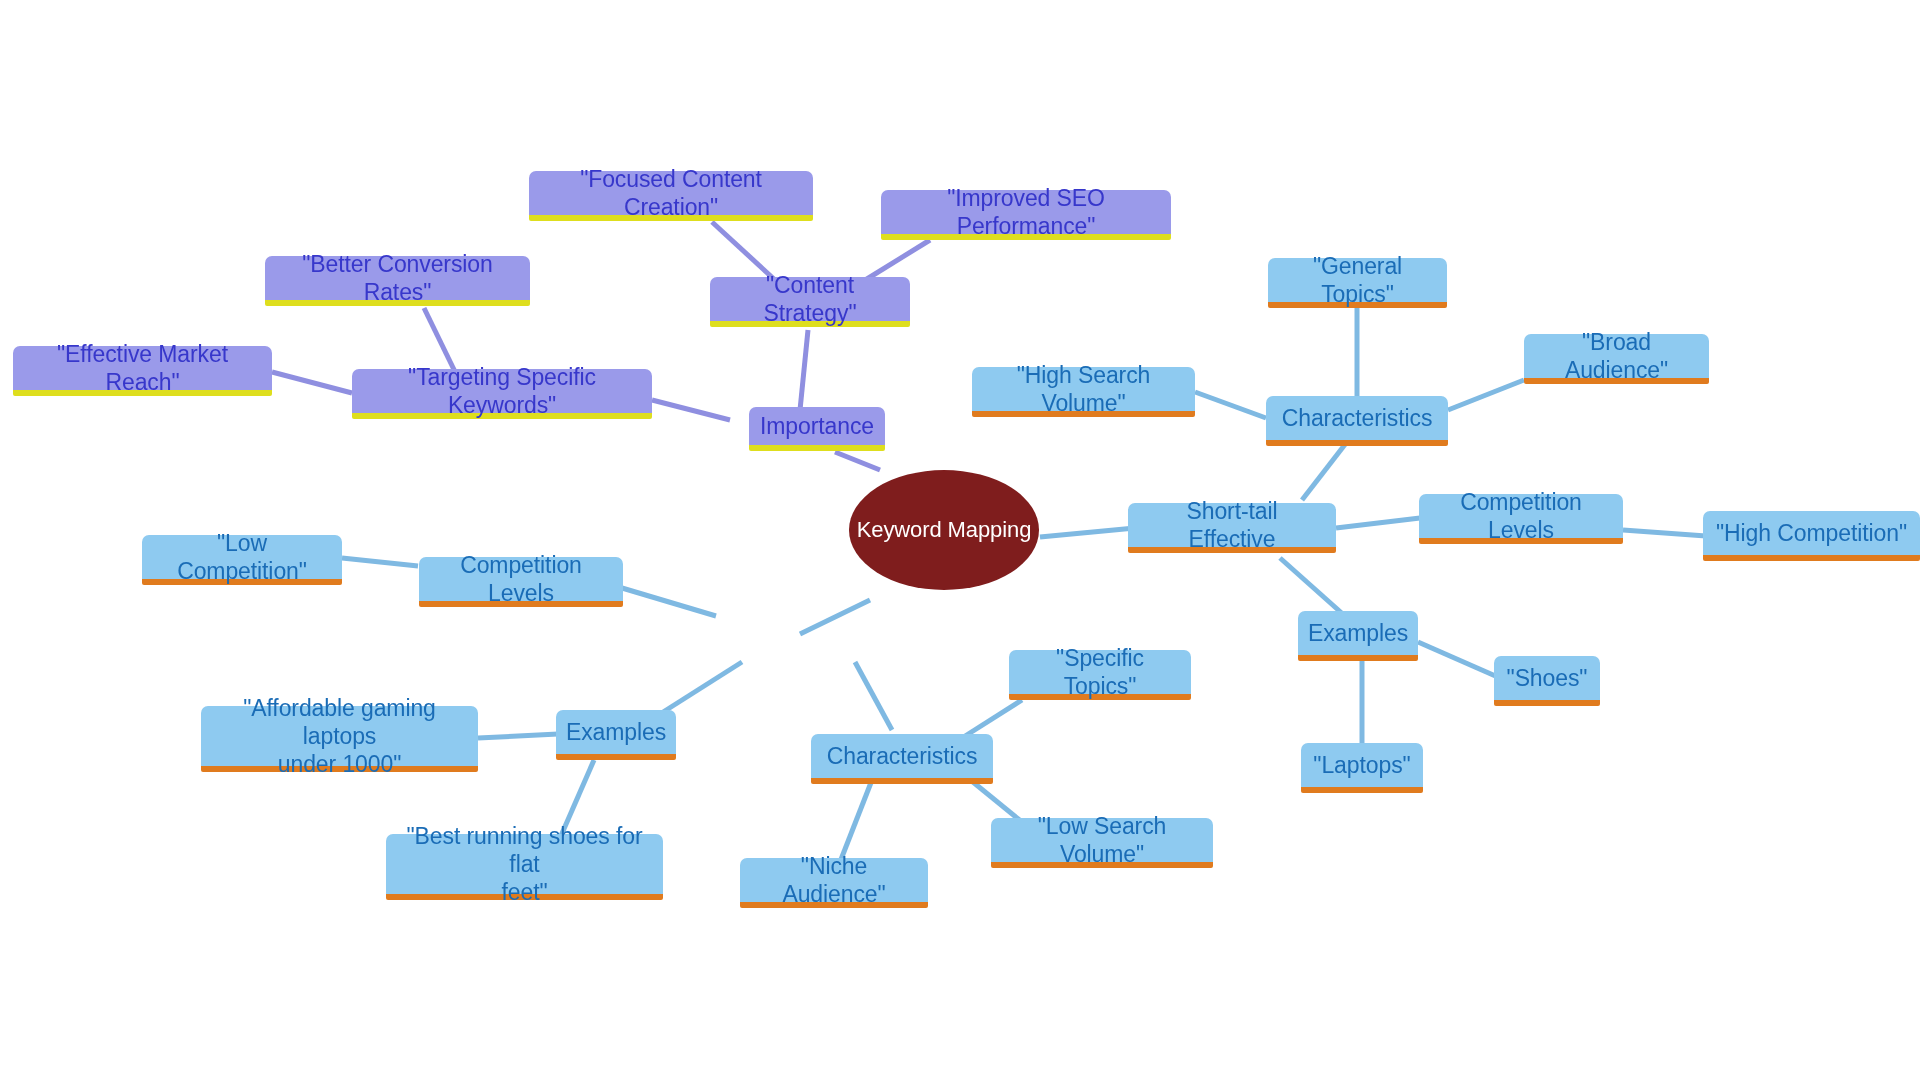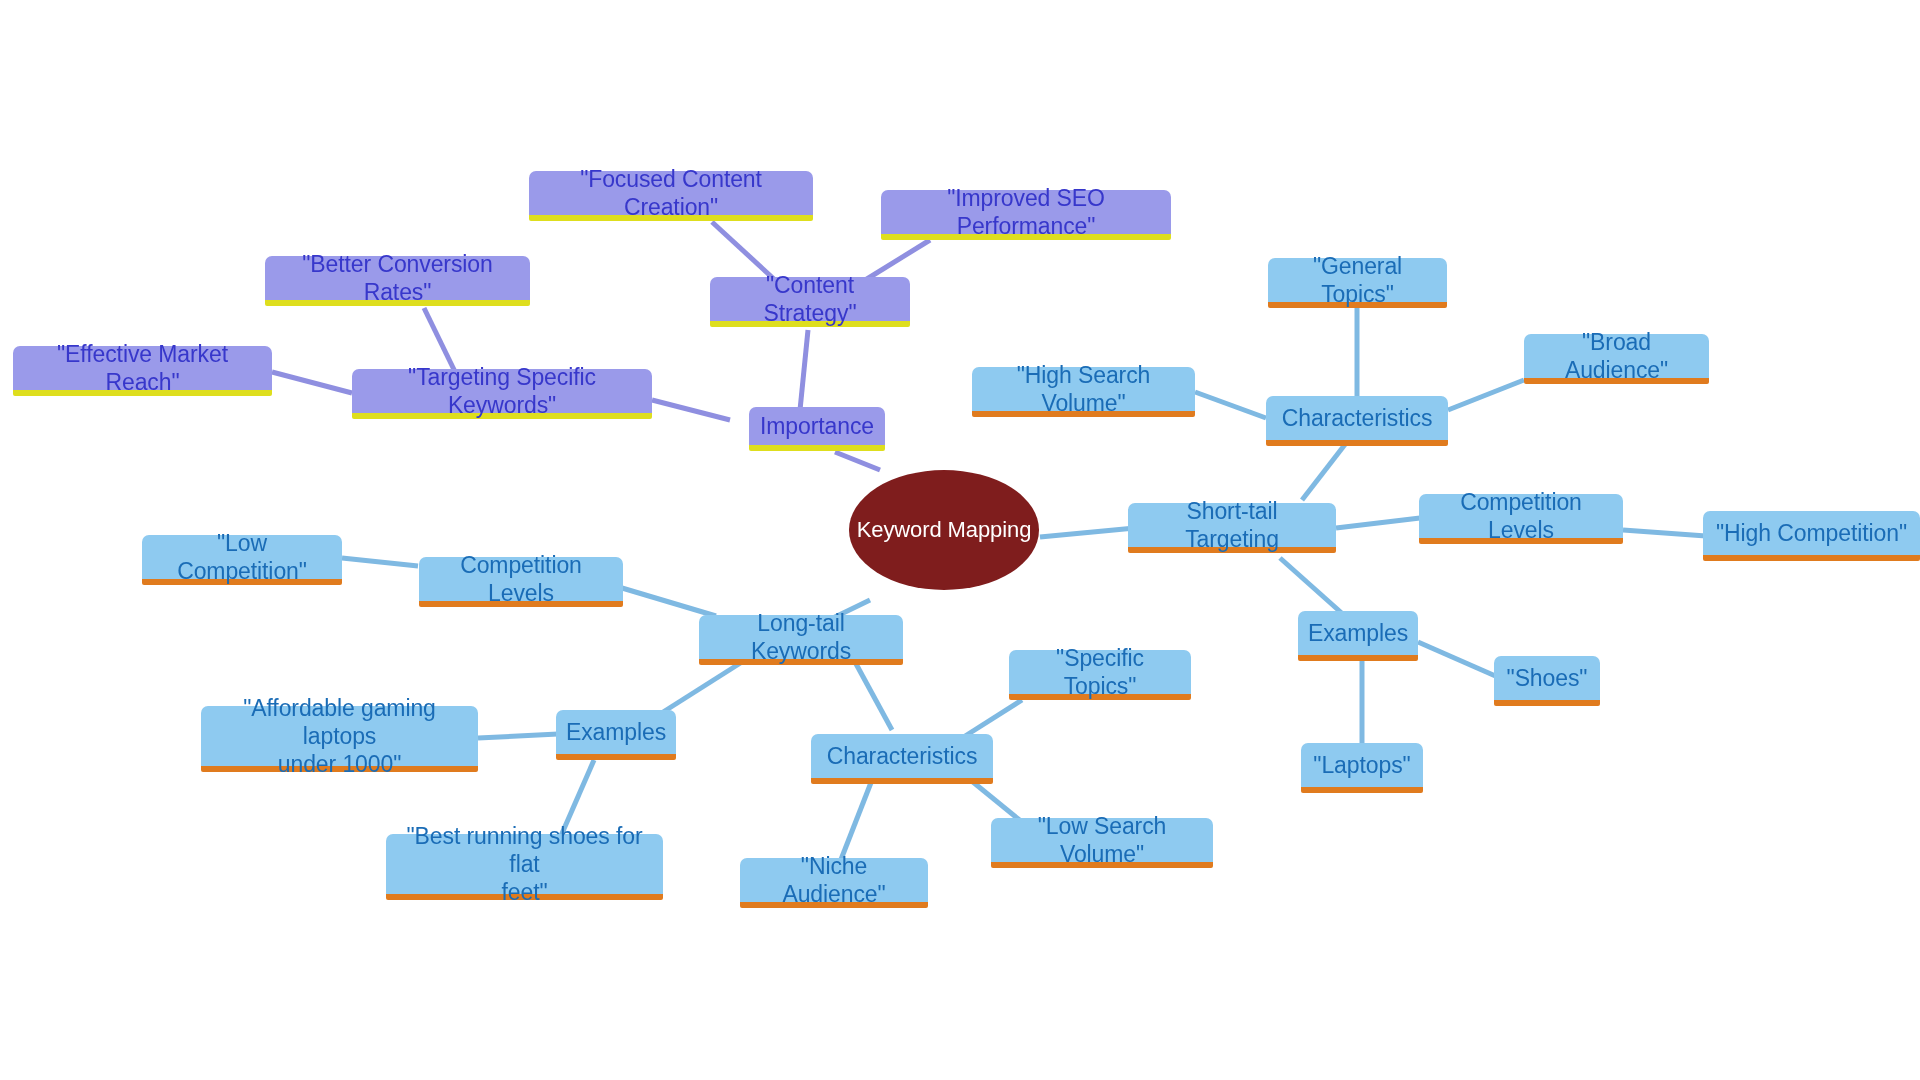--- a/index.html
+++ b/index.html
@@ -129,41 +129,40 @@
     <div class="node purple" style="left:529px; top:171px; width:284px; height:50px;">"Focused Content Creation"</div>
 
     <div class="node purple" style="left:881px; top:190px; width:290px; height:50px;">"Improved SEO Performance"</div>
 
     <div class="node purple" style="left:352px; top:369px; width:300px; height:50px;">"Targeting Specific Keywords"</div>
 
     <div class="node purple" style="left:265px; top:256px; width:265px; height:50px;">"Better Conversion Rates"</div>
 
     <div class="node purple" style="left:13px; top:346px; width:259px; height:50px;">"Effective Market Reach"</div>
 
-    <div class="node blue" style="left:1128px; top:503px; width:208px; height:50px;">Short-tail Targeting</div>
+    <div class="node blue" style="left:1128px; top:503px; width:208px; height:50px;">Short-tail Effective</div>
 
     <div class="node blue" style="left:1266px; top:396px; width:182px; height:50px;">Characteristics</div>
 
     <div class="node blue" style="left:972px; top:367px; width:223px; height:50px;">"High Search Volume"</div>
 
     <div class="node blue" style="left:1268px; top:258px; width:179px; height:50px;">"General Topics"</div>
 
     <div class="node blue" style="left:1524px; top:334px; width:185px; height:50px;">"Broad Audience"</div>
 
     <div class="node blue" style="left:1419px; top:494px; width:204px; height:50px;">Competition Levels</div>
 
     <div class="node blue" style="left:1703px; top:511px; width:217px; height:50px;">"High Competition"</div>
 
     <div class="node blue" style="left:1298px; top:611px; width:120px; height:50px;">Examples</div>
 
     <div class="node blue" style="left:1494px; top:656px; width:106px; height:50px;">"Shoes"</div>
 
     <div class="node blue" style="left:1301px; top:743px; width:122px; height:50px;">"Laptops"</div>
 
-    <div class="node blue" style="left:699px; top:615px; width:204px; height:50px;">Long-tail Keywords</div>
 
     <div class="node blue" style="left:419px; top:557px; width:204px; height:50px;">Competition Levels</div>
 
     <div class="node blue" style="left:142px; top:535px; width:200px; height:50px;">"Low Competition"</div>
 
     <div class="node blue" style="left:556px; top:710px; width:120px; height:50px;">Examples</div>
 
     <div class="node blue" style="left:201px; top:706px; width:277px; height:66px;">"Affordable gaming laptops
 under 1000"</div>
 

